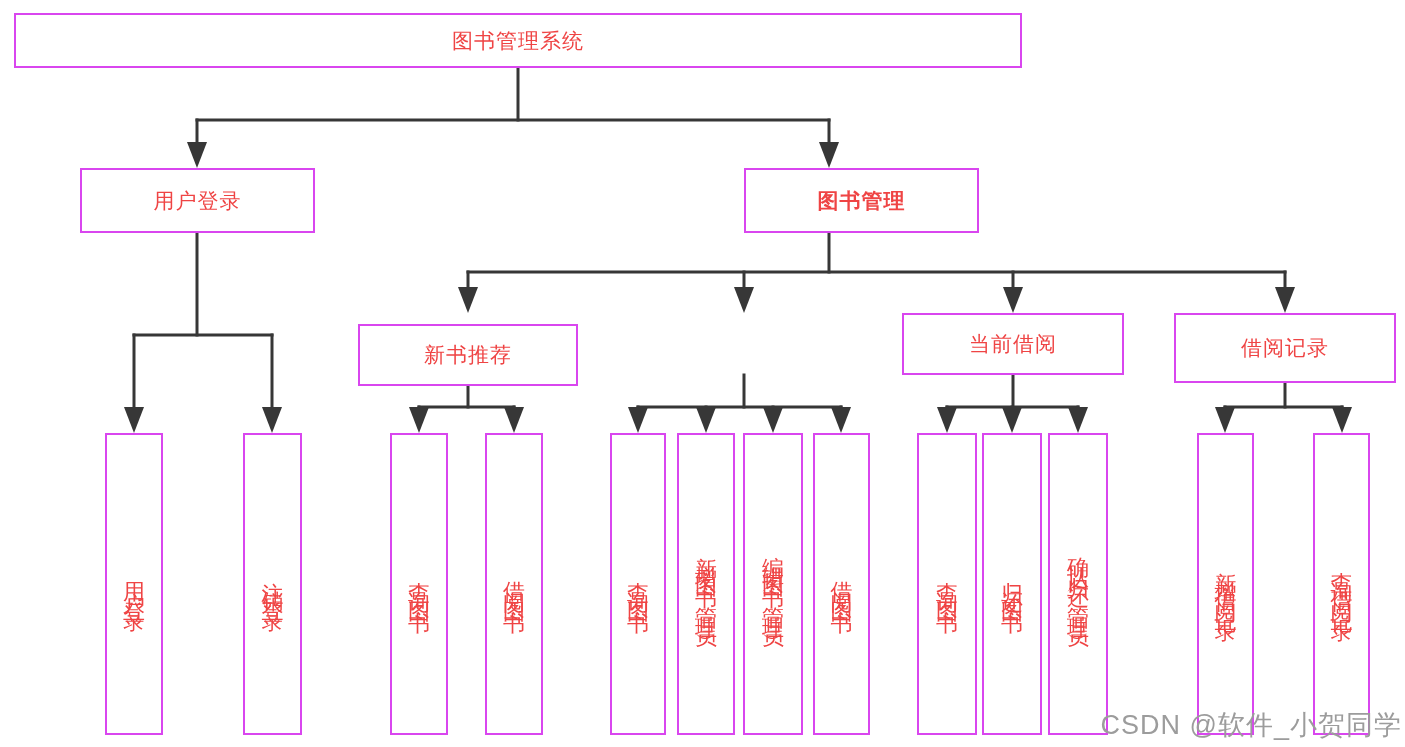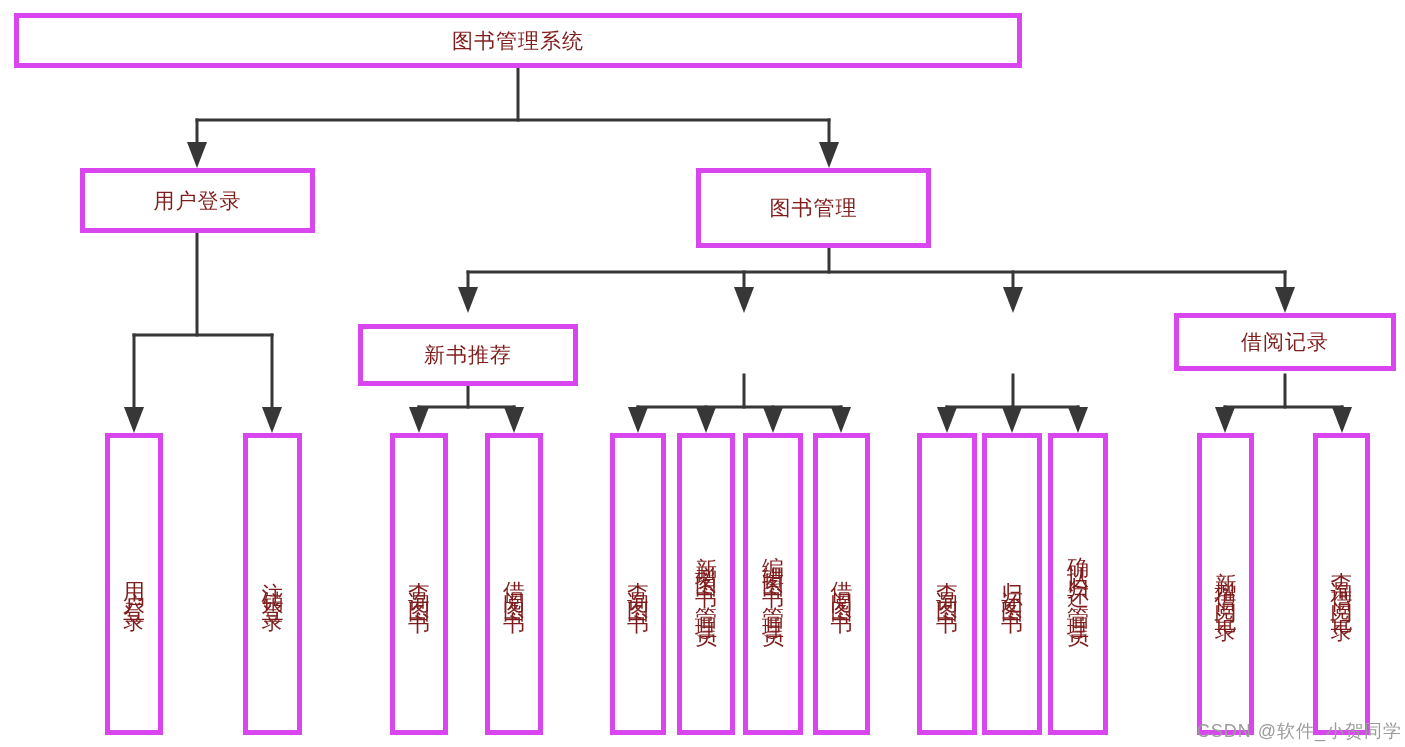--- a/index.html
+++ b/index.html
@@ -19,46 +19,46 @@
     position: absolute;
     left: 0;
     top: 0;
     width: 1405px;
     height: 747px;
     z-index: 1;
   }
   .node {
     position: absolute;
     box-sizing: border-box;
-    border: 5px solid #d946ef;
+    border: 2px solid #d946ef;
     background: #ffffff;
     display: flex;
     align-items: center;
     justify-content: center;
     z-index: 2;
-    color: #7f1d1d;
+    color: #ef4444;
   }
   .hnode {
     font-size: 21px;
     letter-spacing: 1px;
     white-space: nowrap;
   }
   .vnode .vtext {
     writing-mode: vertical-lr;
     text-orientation: mixed;
     font-size: 22px;
     letter-spacing: 10px;
     line-height: 1;
     white-space: nowrap;
   }
   .watermark {
     position: absolute;
     right: 3px;
     bottom: 4px;
-    font-size: 18px;
+    font-size: 27px;
     color: #9c9c9c;
     z-index: 5;
     white-space: nowrap;
     letter-spacing: 1px;
   }
 </style>
 </head>
 <body>
 
 <div id="canvas">
@@ -118,28 +118,31 @@
       <polygon points="1332,407 1352,407 1342,433" fill="#373737"></polygon>
     </svg>
 
   <div class="node hnode" style="left:14px; top:13px; width:1008px; height:55px;">
     <span>图书管理系统</span>
   </div>
 
   <div class="node hnode" style="left:80px; top:168px; width:235px; height:65px;">
     <span>用户登录</span>
   </div>
-  <div class="node hnode" style="left:696px; top:168px; width:235px; height:80px;">
+  <div class="node hnode" style="left:744px; top:168px; width:235px; height:65px;font-weight:bold;">
     <span>图书管理</span>
   </div>
 
   <div class="node hnode" style="left:358px; top:324px; width:220px; height:62px;">
     <span>新书推荐</span>
   </div>
-  <div class="node hnode" style="left:1174px; top:313px; width:222px; height:58px;align-items:center;">
+  <div class="node hnode" style="left:902px; top:313px; width:222px; height:62px;">
+    <span>当前借阅</span>
+  </div>
+  <div class="node hnode" style="left:1174px; top:313px; width:222px; height:70px;align-items:center;">
     <span>借阅记录</span>
   </div>
 
   <div class="node vnode" style="left:105px; top:433px; width:58px; height:302px;">
     <span class="vtext">用户登录</span>
   </div>
   <div class="node vnode" style="left:243px; top:433px; width:59px; height:302px;">
     <span class="vtext">注销登录</span>
   </div>
 

